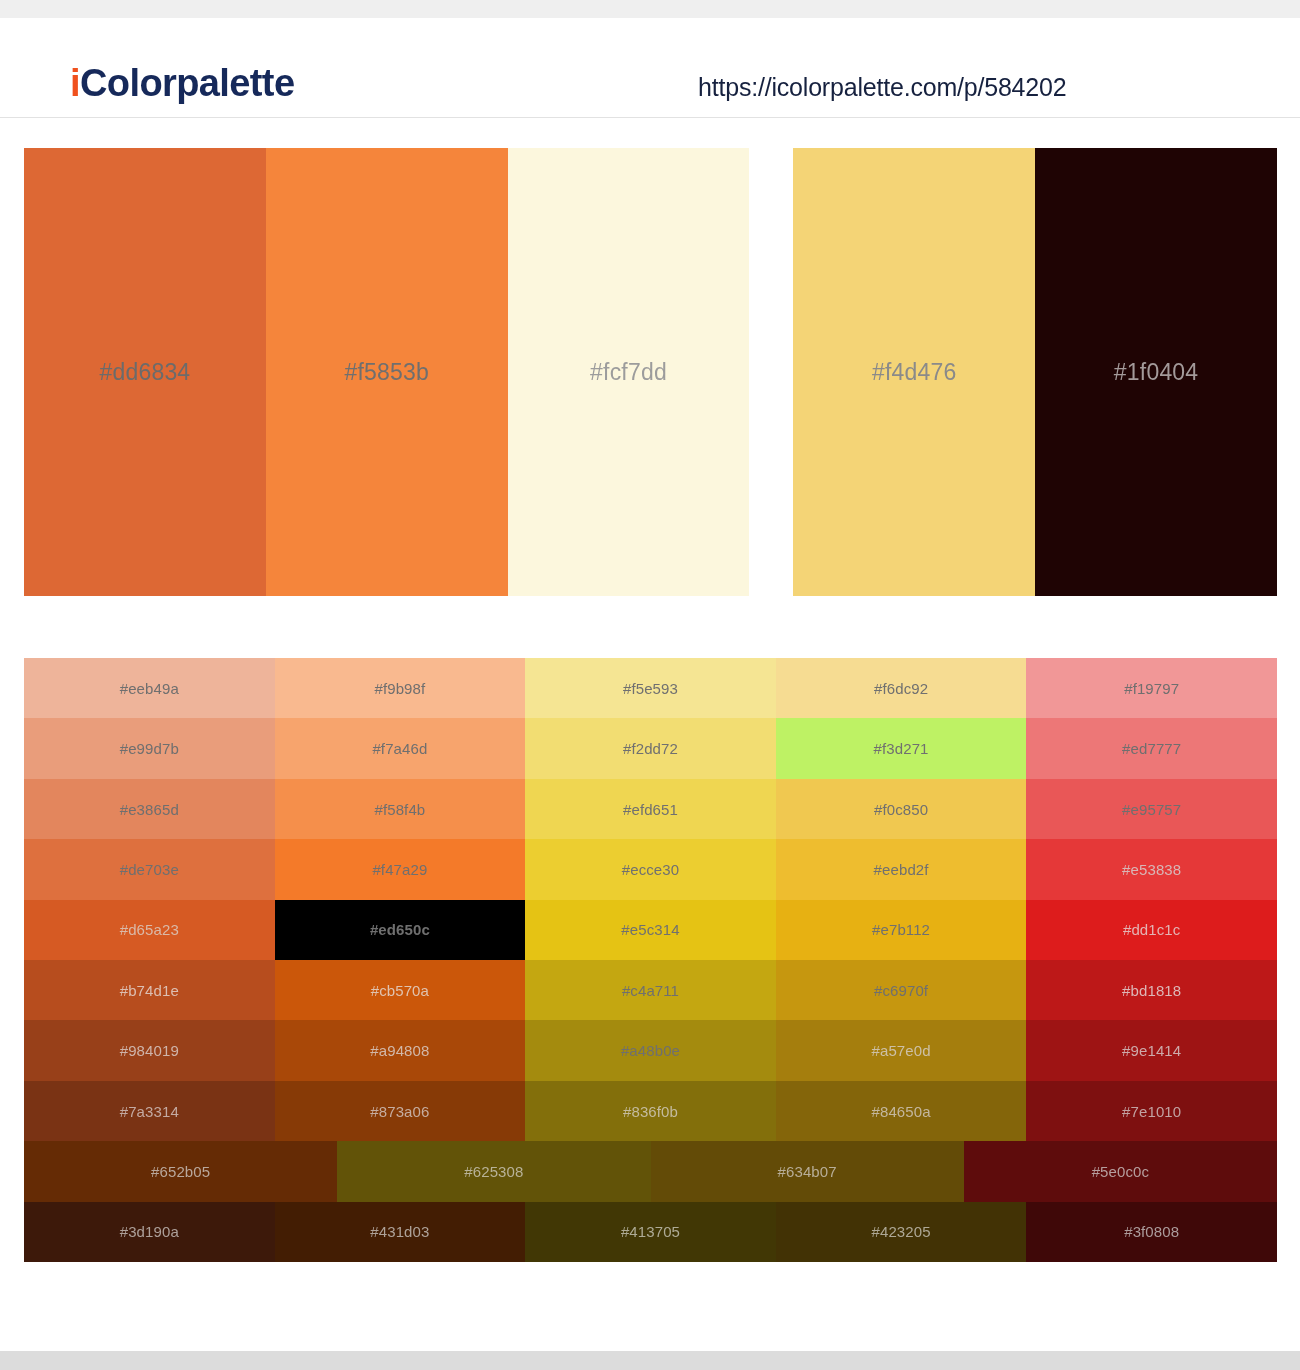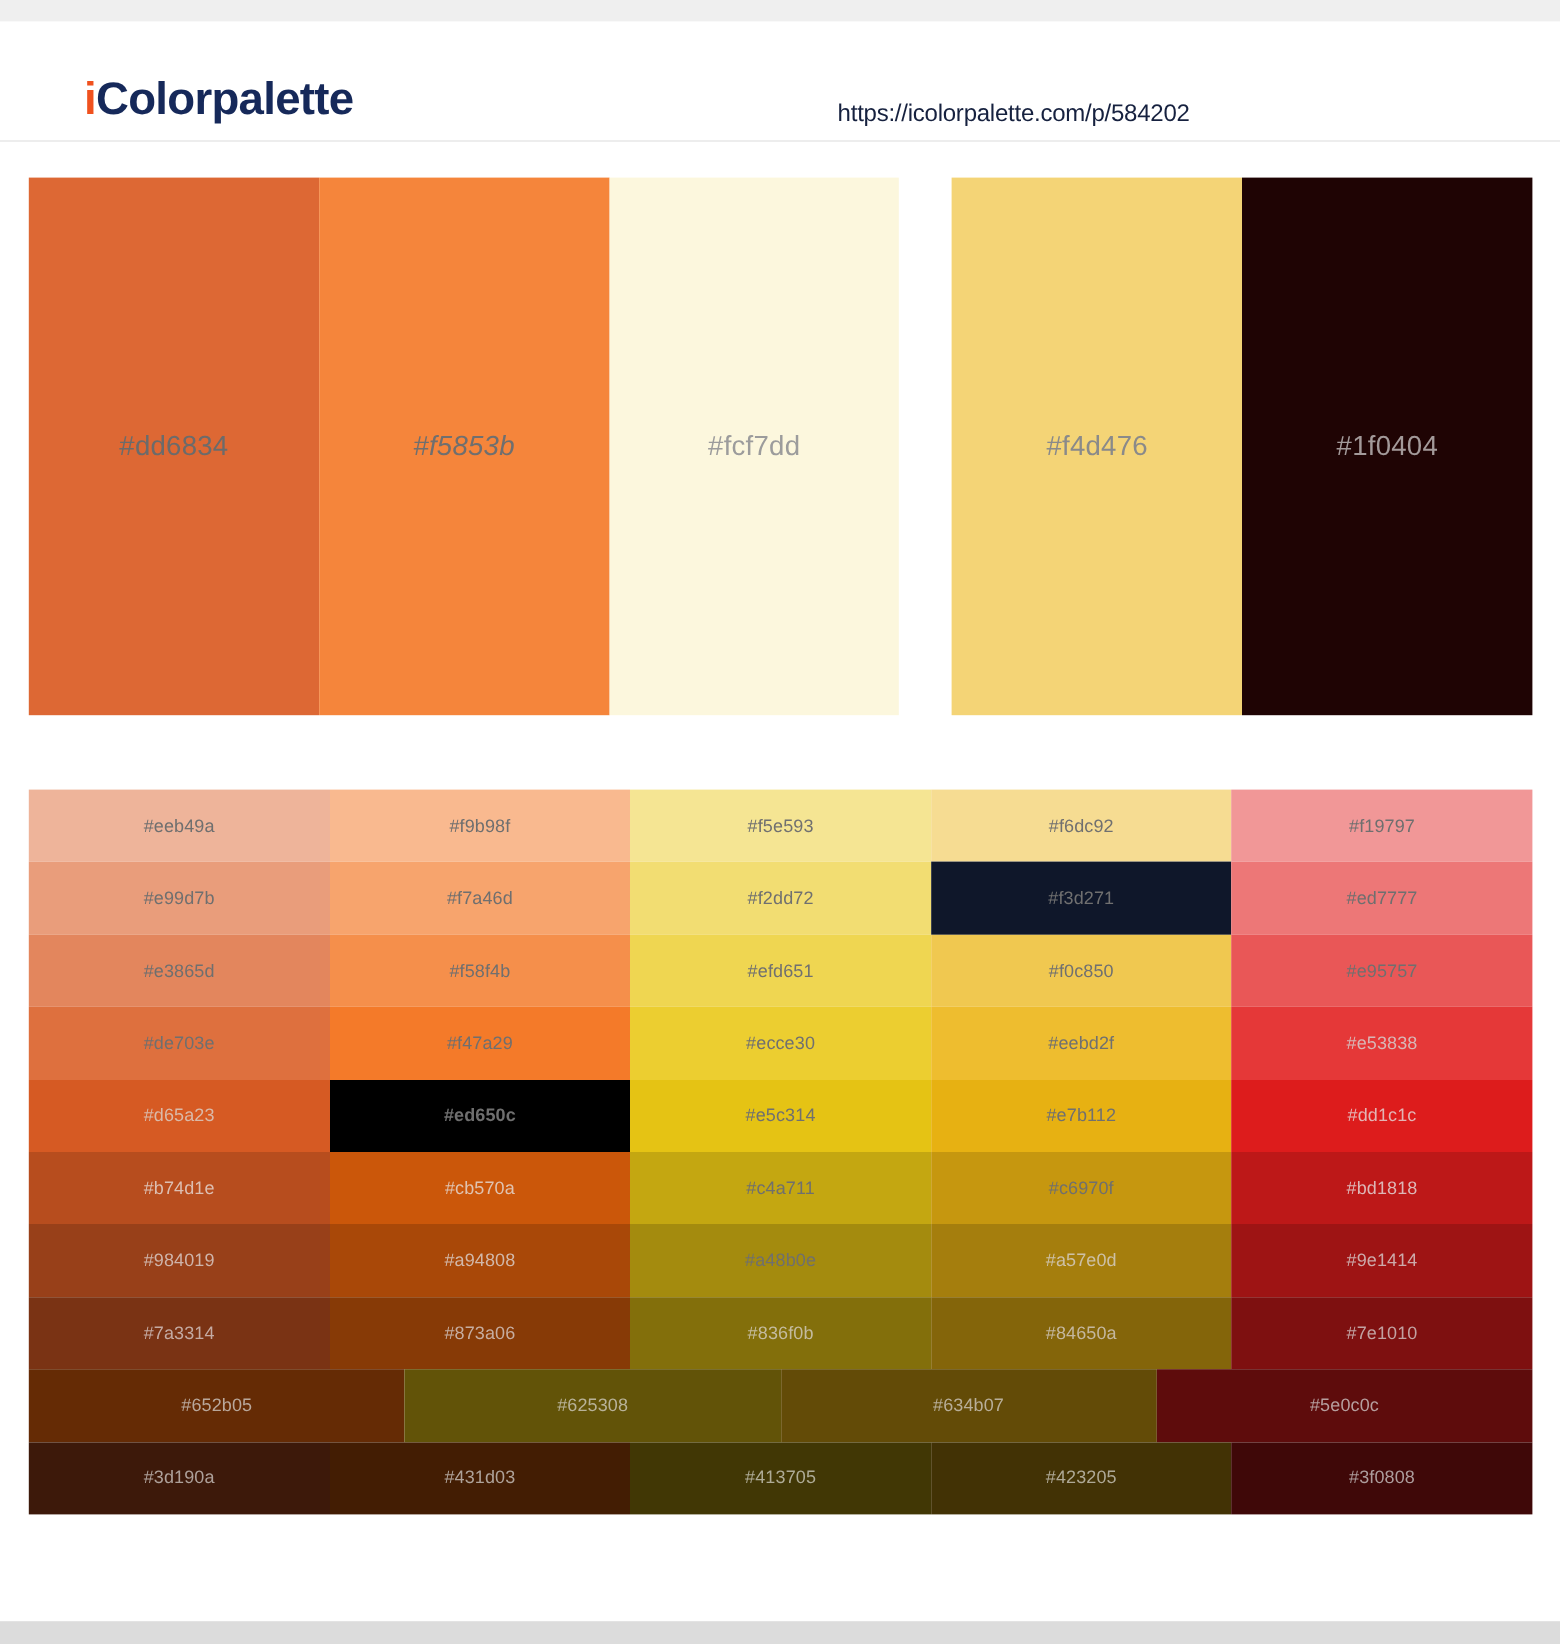--- a/index.html
+++ b/index.html
@@ -55,25 +55,24 @@
     line-height: 1;
     white-space: nowrap;
   }
   .logo .logo-i { color: #f0511e; }
   .logo .logo-rest { color: #16295a; }
 
   .url {
     position: absolute;
     left: 698px;
     top: 55px;
-    font-size: 20px;
+    font-size: 25px;
     color: #16213f;
     letter-spacing: -0.2px;
     white-space: nowrap;
-    margin-top: 11px;
   }
 
   
   .main-swatches {
     position: absolute;
     left: 24px;
     top: 148px;
     width: 1253px;
     height: 448px;
     display: flex;
@@ -128,21 +127,21 @@
       <span class="logo-i" style="color: rgb(240, 81, 30);">i</span><span class="logo-rest" style="color: rgb(22, 41, 90);">Colorpalette</span>
     </div>
     <div class="url" style="color: rgb(22, 33, 63);">https://icolorpalette.com/p/584202</div>
   </div>
 
   <div class="main-swatches">
       <div class="main-swatch" style="background: rgb(221, 104, 52);">
         <div class="swatch-label" style="color: rgb(107, 107, 107);">#dd6834</div>
       </div>
       <div class="main-swatch" style="background: rgb(245, 133, 59);">
-        <div class="swatch-label" style="color: rgb(111, 111, 111); font-style: italic;">#f5853b</div>
+        <div class="swatch-label" style="color: rgb(111, 111, 111);">#f5853b</div>
       </div>
       <div class="main-swatch" style="background: rgb(252, 247, 221);">
         <div class="swatch-label" style="color: rgb(156, 156, 156);">#fcf7dd</div>
       </div>
       <div class="main-swatch" style="background: rgb(244, 212, 118); margin-left: 44px;">
         <div class="swatch-label" style="color: rgb(138, 138, 138);">#f4d476</div>
       </div>
       <div class="main-swatch" style="background: rgb(31, 4, 4);">
         <div class="swatch-label" style="color: rgb(163, 154, 154);">#1f0404</div>
       </div>
@@ -153,21 +152,21 @@
         <div class="shade-cell" style="background: rgb(238, 180, 154); color: rgb(111, 111, 111);">#eeb49a</div>
         <div class="shade-cell" style="background: rgb(249, 185, 143); color: rgb(111, 111, 111);">#f9b98f</div>
         <div class="shade-cell" style="background: rgb(245, 229, 147); color: rgb(112, 112, 112);">#f5e593</div>
         <div class="shade-cell" style="background: rgb(246, 220, 146); color: rgb(112, 112, 112);">#f6dc92</div>
         <div class="shade-cell" style="background: rgb(241, 151, 151); color: rgb(111, 111, 111);">#f19797</div>
       </div>
       <div class="shade-row">
         <div class="shade-cell" style="background: rgb(233, 157, 123); color: rgb(111, 111, 111);">#e99d7b</div>
         <div class="shade-cell" style="background: rgb(247, 164, 109); color: rgb(111, 111, 111);">#f7a46d</div>
         <div class="shade-cell" style="background: rgb(242, 221, 114); color: rgb(112, 112, 112);">#f2dd72</div>
-        <div class="shade-cell" style="background: #0f172a; color: rgb(112, 112, 112);">#f3d271</div>
+        <div class="shade-cell" style="background: #bef264; color: rgb(112, 112, 112);">#f3d271</div>
         <div class="shade-cell" style="background: rgb(237, 119, 119); color: rgb(111, 111, 111);">#ed7777</div>
       </div>
       <div class="shade-row">
         <div class="shade-cell" style="background: rgb(227, 134, 93); color: rgb(111, 111, 111);">#e3865d</div>
         <div class="shade-cell" style="background: rgb(245, 143, 75); color: rgb(111, 111, 111);">#f58f4b</div>
         <div class="shade-cell" style="background: rgb(239, 214, 81); color: rgb(112, 112, 112);">#efd651</div>
         <div class="shade-cell" style="background: rgb(240, 200, 80); color: rgb(112, 112, 112);">#f0c850</div>
         <div class="shade-cell" style="background: rgb(233, 87, 87); color: rgb(111, 111, 111);">#e95757</div>
       </div>
       <div class="shade-row">

